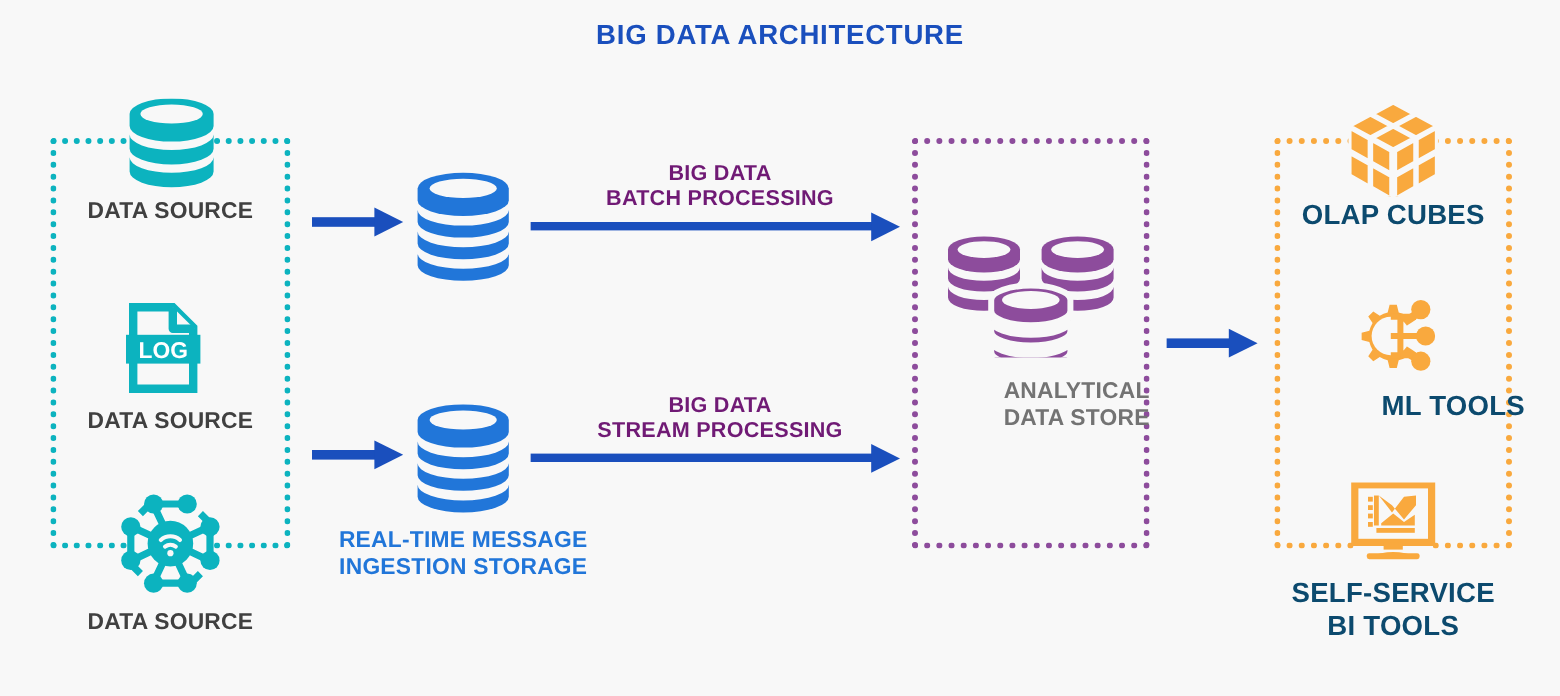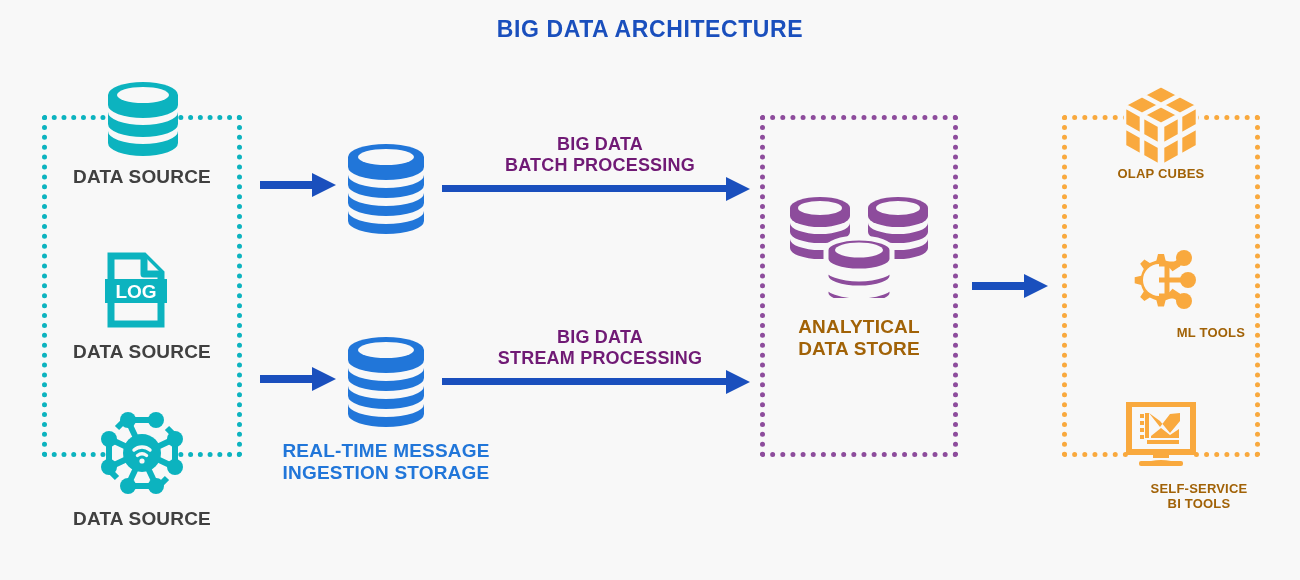--- a/index.html
+++ b/index.html
@@ -59,22 +59,22 @@
 
   
   .label {
     text-align: center;
     font-weight: bold;
     line-height: 1.16;
     white-space: pre-line;
   }
   .label.teal   { color: #404040; font-size: 19px; letter-spacing: 0.2px; }
   .label.blue   { color: #2176d9; font-size: 19px; letter-spacing: 0.2px; }
-  .label.purple { color: #a16207; font-size: 19px; letter-spacing: 0.2px; }
-  .label.orange { color: #a16207; font-size: 13px; letter-spacing: 0.2px; }
+  .label.purple { color: #737373; font-size: 19px; letter-spacing: 0.2px; text-align: right; }
+  .label.orange { color: #0c4a6e; font-size: 23px; letter-spacing: 0.2px; }
   .label.arrowlabel { color: #701a75; font-size: 18px; letter-spacing: 0.2px; }
 
   
   .icon { display: block; }
 
   
   .arrow-wrap { line-height: 0; }
 </style>
 </head>
 <body>
@@ -296,16 +296,16 @@
         <rect x="22" y="38" width="32" height="4"></rect>
         <path d="M24 11 l0 25 l-4 0 l0 -25 z"></path>
         <path d="M24 11 l11 14 l10 -13 l10 -1 l0 8 l-10 12 l-10 -12 z"></path>
         <path d="M26 34 l10 -8 l9 7 l9 -6 l0 9 l-28 0 z"></path>
       </g>
       <rect x="28" y="50" width="16" height="6" fill="#f9a93e"></rect>
       <path d="M16 62 q20 -8 40 0 z" fill="#f9a93e"></path>
       <rect x="14" y="59" width="44" height="5" rx="2" fill="#f9a93e"></rect>
     </svg>
   </div>
-  <div class="abs label orange" style="left:1100px; top:481px; width:198px;">SELF-SERVICE
+  <div class="abs label orange" style="left:1062px; top:481px; width:198px;">SELF-SERVICE
 BI TOOLS</div>
 
 </div>
 
 </body></html>

